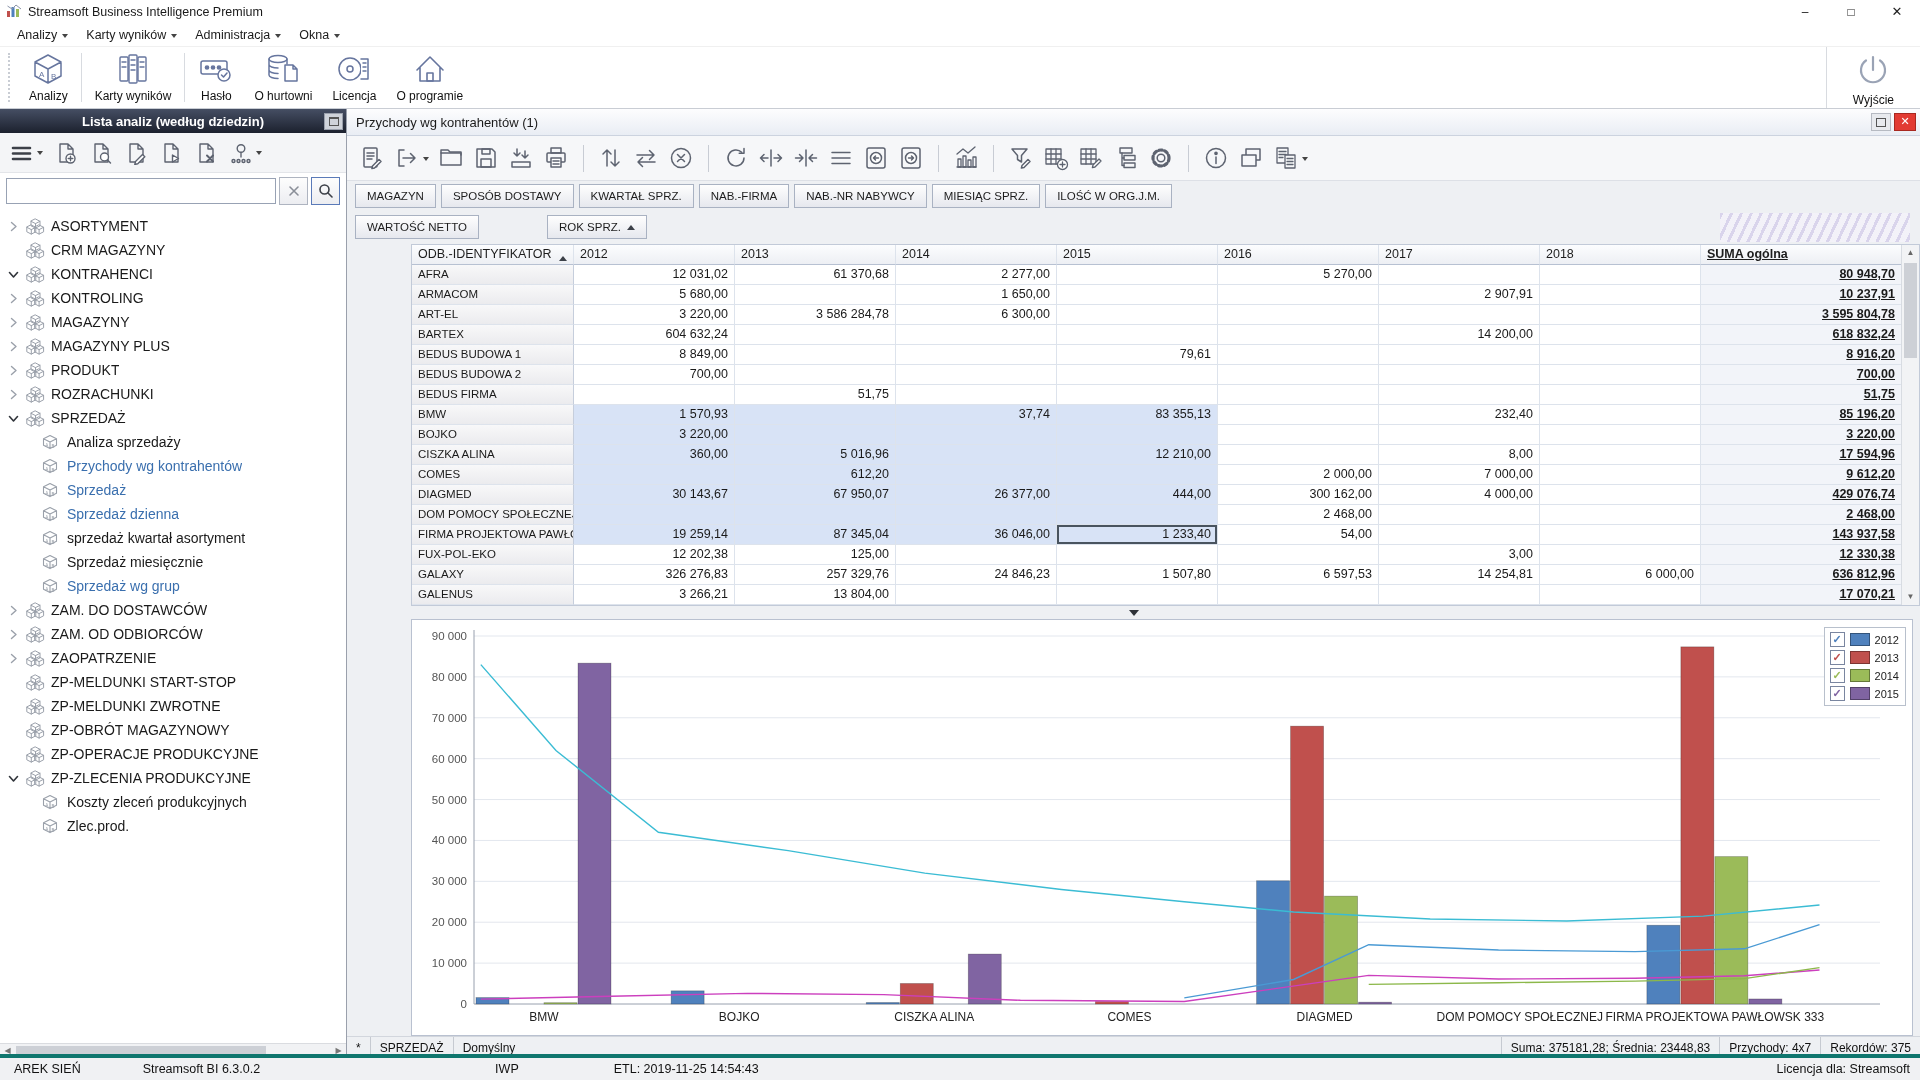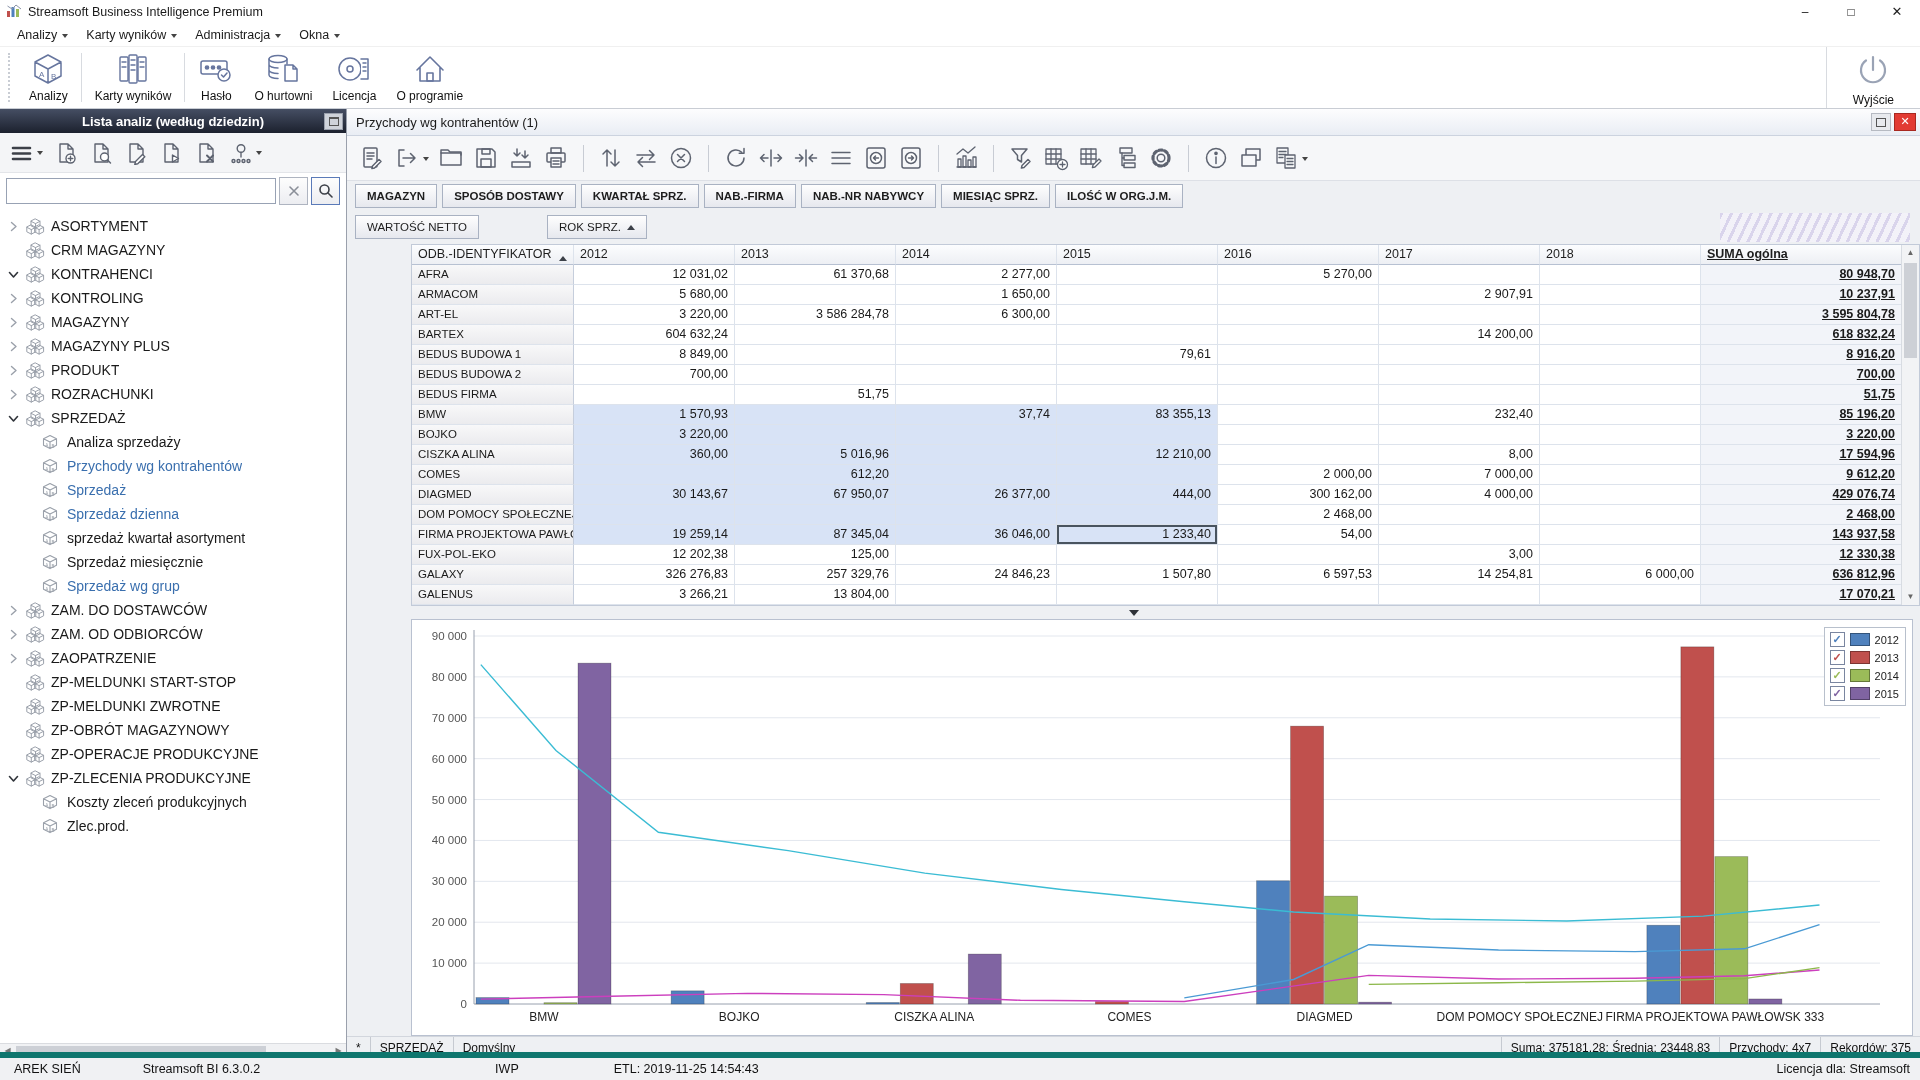--- a/index.html
+++ b/index.html
@@ -43,21 +43,21 @@
   
   .main{position:absolute;left:347px;top:109px;right:0;height:949px;display:flex;flex-direction:column;background:#eef0f3;}
   .tabbar{height:26px;background:linear-gradient(#fdfdfe,#e9edf4);border-bottom:1px solid #ccd3df;display:flex;align-items:center;padding:0 9px;font-size:13px;flex:0 0 auto;position:relative;}
   .tab-btns{position:absolute;right:4px;top:4px;display:flex;gap:3px;align-items:center;}
   .tab-restore{width:18px;height:16px;border:1px solid #b6bac2;background:#e8eaee;display:flex;align-items:center;justify-content:center;}
   .tab-restore i{display:block;width:8px;height:7px;border:1px solid #555;}
   .tab-close{width:20px;height:16px;background:#e23b33;border:1px solid #a82820;color:#fff;font-size:11px;line-height:15px;text-align:center;}
   .m-toolbar{height:44px;background:#f6f7f9;border-bottom:1px solid #dde0e6;display:flex;align-items:center;padding:0 12px;gap:9px;flex:0 0 auto;}
   .mt-ico{display:flex;align-items:center;gap:3px;}
   .mt-sep{width:1px;height:27px;background:#c8ccd4;margin:0 5px;}
-  .filter-row{height:30px;display:flex;align-items:center;gap:5px;padding-left:8px;flex:0 0 auto;font-weight:bold;}
+  .filter-row{height:30px;display:flex;align-items:center;gap:5px;padding-left:8px;flex:0 0 auto;}
   .pv-btn{height:22px;line-height:20px;padding:0 11px;background:linear-gradient(#fefefe,#e6e8ee);border:1px solid #a9b2c2;font-size:11.5px;color:#1d1d1d;white-space:nowrap;display:flex;align-items:center;gap:6px;}
   .measure-row{height:33px;position:relative;flex:0 0 auto;}
   .measure-row .pv-btn{position:absolute;top:4px;}
   .tri-up{width:0;height:0;border:4px solid transparent;border-bottom:5px solid #3c4048;margin-bottom:3px;}
   .stripes{position:absolute;right:10px;top:2px;width:190px;height:29px;
      background:repeating-linear-gradient(115deg,#d4cdea 0 3px,#f4f2fa 3px 9px);opacity:.8;}
   
   .tablewrap{margin-left:64px;height:362px;position:relative;background:#fff;border:1px solid #c2cad8;box-sizing:border-box;flex:0 0 auto;}
   .tgrid{position:absolute;left:0;top:0;right:17px;bottom:0;overflow:hidden;}
   .trow{display:flex;}
@@ -84,21 +84,21 @@
   .legend{position:absolute;top:7px;right:6px;border:1px solid #b8c0cc;background:#fff;padding:4px 6px 4px 5px;display:flex;flex-direction:column;gap:3px;}
   .lg-item{display:flex;align-items:center;gap:5px;height:15px;}
   .lg-chk{width:13px;height:13px;border:1px solid #7a86a0;background:#fff;font-size:11px;line-height:12px;text-align:center;font-weight:bold;}
   .lg-sw{width:18px;height:11px;border:1px solid rgba(0,0,0,.35);}
   .lg-label{font-size:11px;color:#222;}
   
   .panel-status{height:21px;background:#eef0f3;border-top:1px solid #d2d6dd;display:flex;align-items:center;font-size:12px;color:#111;flex:0 0 auto;}
   .ps-seg{border-right:1px solid #c6cad1;padding:0 9px;height:100%;display:flex;align-items:center;}
   .ps-right{margin-left:auto;display:flex;height:100%;}
   .ps-right .ps-seg{border-right:none;border-left:1px solid #c6cad1;}
-  .statusbar{position:absolute;left:0;bottom:0;width:100%;height:22px;background:#f0f1f3;border-top:6px solid #0f766e;display:flex;align-items:center;font-size:12.5px;color:#111;}
+  .statusbar{position:absolute;left:0;bottom:0;width:100%;height:22px;background:#f0f1f3;border-top:4px solid #0f766e;display:flex;align-items:center;font-size:12.5px;color:#111;}
   .st-user{padding-left:14px;}
   .st-ver{margin-left:62px;}
   .st-env{margin-left:235px;}
   .st-etl{margin-left:95px;}
   .st-lic{margin-left:auto;padding-right:10px;}
 </style>
 </head>
 <body>
 
 <div id="app">

